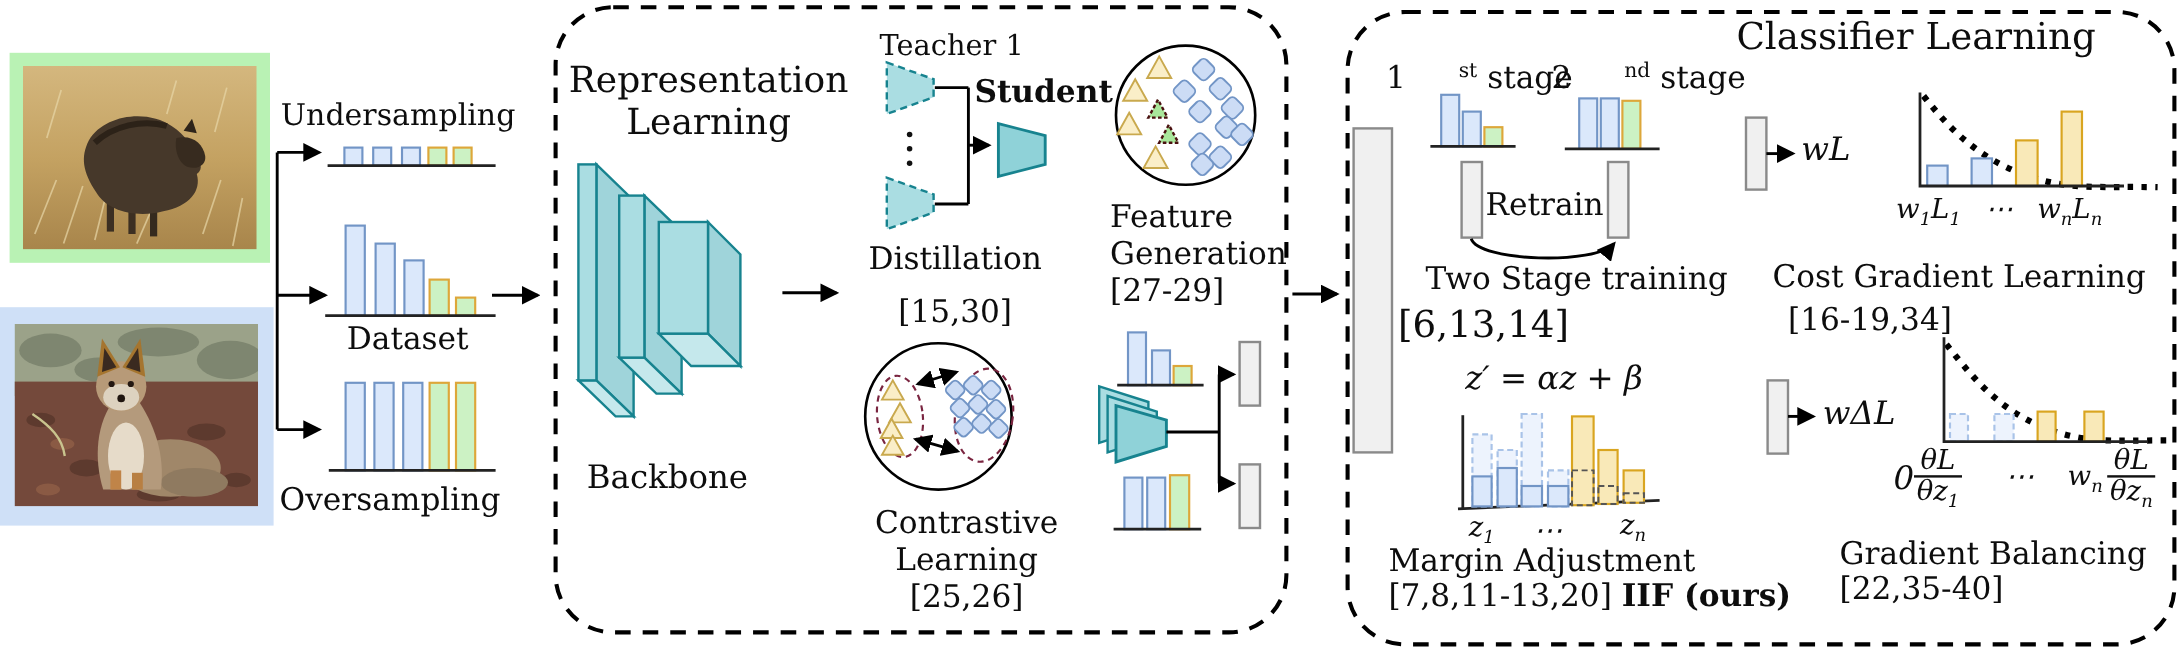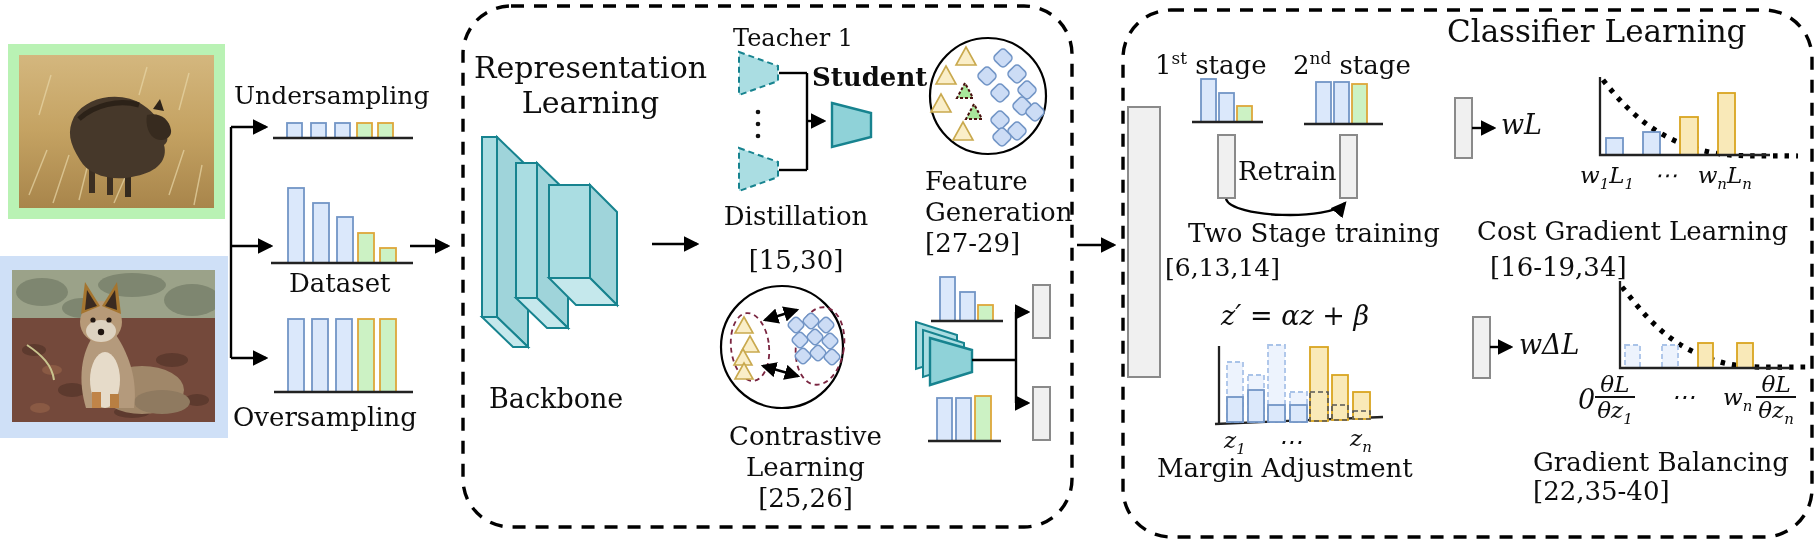--- a/index.html
+++ b/index.html
@@ -13,21 +13,21 @@
     --frame_green:#b9f2b4; --frame_blue:#cfe0f7;
     --gray_fill:#f0f0f0; --gray_stroke:#8a8a8a;
   }
   html,body{margin:0;padding:0;background:#fff;}
   .canvas{position:relative;width:1818px;height:542px;background:#fff;overflow:hidden;
           font-family:"DejaVu Serif","Liberation Serif",serif;color:#0d0d0d;}
   .scene{position:absolute;left:0;top:0;}
   .lbl{position:absolute;line-height:1.1;white-space:nowrap;color:#0d0d0d;}
   .math{font-style:italic;}
   .ctr{text-align:center;}
-  sup{font-size:65%;} sub{font-size:65%;}
+  sup{font-size:65%;margin-left:44px;} sub{font-size:65%;}
   .frac{display:inline-block;text-align:center;vertical-align:middle;line-height:1.05;}
   .frac .num{display:block;border-bottom:2px solid #111;padding:0 3px;}
   .frac .den{display:block;padding:0 2px;}
   
   .dashed-box{fill:none;stroke:#000;stroke-width:3.4;stroke-dasharray:13 10;}
   .conn{stroke:#000;stroke-width:2.4;fill:none;}
   .axis{stroke:#222;stroke-width:2.3;fill:none;}
   .bar-blue{fill:var(--blue_fill);stroke:var(--blue_stroke);stroke-width:1.8;}
   .bar-green{fill:var(--green_fill);stroke:var(--green_stroke);stroke-width:1.8;}
   .bar-yellow{fill:var(--yellow_fill);stroke:var(--yellow_stroke);stroke-width:1.8;}
@@ -359,36 +359,37 @@
     <span style="display:block;">[25,26]</span>
   </div>
 
 
   <div class="lbl" style="left:1447px;top:14px;font-size:31px;text-align:right;">Classifier Learning</div>
 
   <div class="lbl" style="left:1155px;top:49px;font-size:26px;"><span>1</span><sup>st</sup> <span>stage</span></div>
   <div class="lbl" style="left:1293px;top:49px;font-size:26px;"><span>2</span><sup>nd</sup> <span>stage</span></div>
   <div class="lbl" style="left:1238px;top:157px;font-size:26px;">Retrain</div>
   <div class="lbl" style="left:1188px;top:219px;font-size:26px;">Two Stage training</div>
-  <div class="lbl" style="left:1165px;top:254px;font-size:25px;">[6,13,14]</div>
+  <div class="lbl" style="left:1165px;top:254px;font-size:31px;">[6,13,14]</div>
 
   <div class="lbl math" style="left:1501px;top:110px;font-size:27px;">wL</div>
   <div class="lbl math" style="left:1580px;top:163px;font-size:23px;">
     <span><span>w</span><sub>1</sub><span>L</span><sub>1</sub></span>
     <span style="margin-left:13px;">⋯</span>
     <span style="margin-left:13px;"><span>w</span><sub>n</sub><span>L</span><sub>n</sub></span>
   </div>
   <div class="lbl" style="left:1477px;top:217px;font-size:26px;">Cost Gradient Learning</div>
   <div class="lbl" style="left:1490px;top:253px;font-size:26px;">[16-19,34]</div>
 
   <div class="lbl math" style="left:1221px;top:301px;font-size:27px;">z′ = αz + β</div>
   <div class="lbl math" style="left:1224px;top:428px;font-size:23px;"><span>z</span><sub>1</sub></div>
   <div class="lbl math" style="left:1278px;top:429px;font-size:24px;">⋯</div>
   <div class="lbl math" style="left:1350px;top:426px;font-size:23px;"><span>z</span><sub>n</sub></div>
   <div class="lbl" style="left:1157px;top:454px;font-size:26px;">Margin Adjustment</div>
+  <div class="lbl" style="left:1157px;top:483px;font-size:26px;"><span>[7,8,11-13,20]</span> <b>IIF (ours)</b></div>
 
   <div class="lbl math" style="left:1519px;top:330px;font-size:27px;">wΔL</div>
   <div class="lbl math" style="left:1578px;top:372px;font-size:23px;">
     <span style="font-size:27px;vertical-align:middle;">0</span><span class="frac"><span class="num">θL</span><span class="den"><span>θz</span><sub>1</sub></span></span>
   </div>
   <div class="lbl math" style="left:1671px;top:384px;font-size:24px;">⋯</div>
   <div class="lbl math" style="left:1723px;top:372px;font-size:23px;">
     <span style="vertical-align:middle;"><span>w</span><sub>n</sub></span><span class="frac" style="margin-left:4px;"><span class="num">θL</span><span class="den"><span>θz</span><sub>n</sub></span></span>
   </div>
   <div class="lbl" style="left:1533px;top:448px;font-size:26px;">Gradient Balancing</div>

